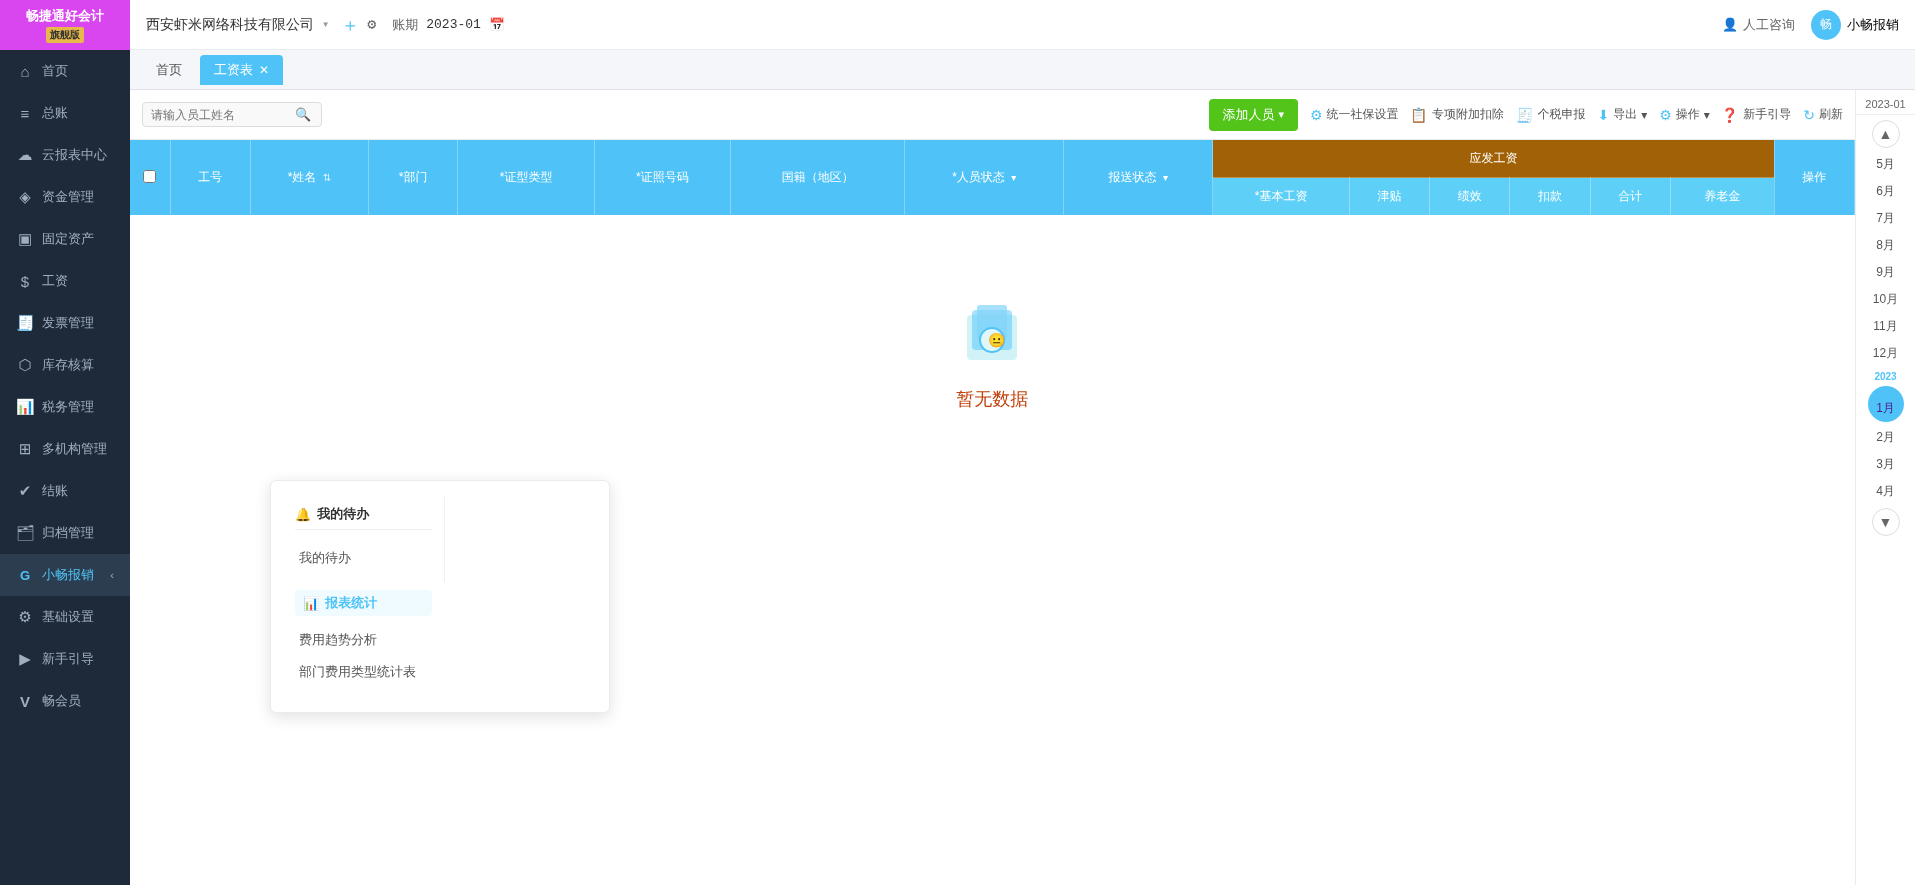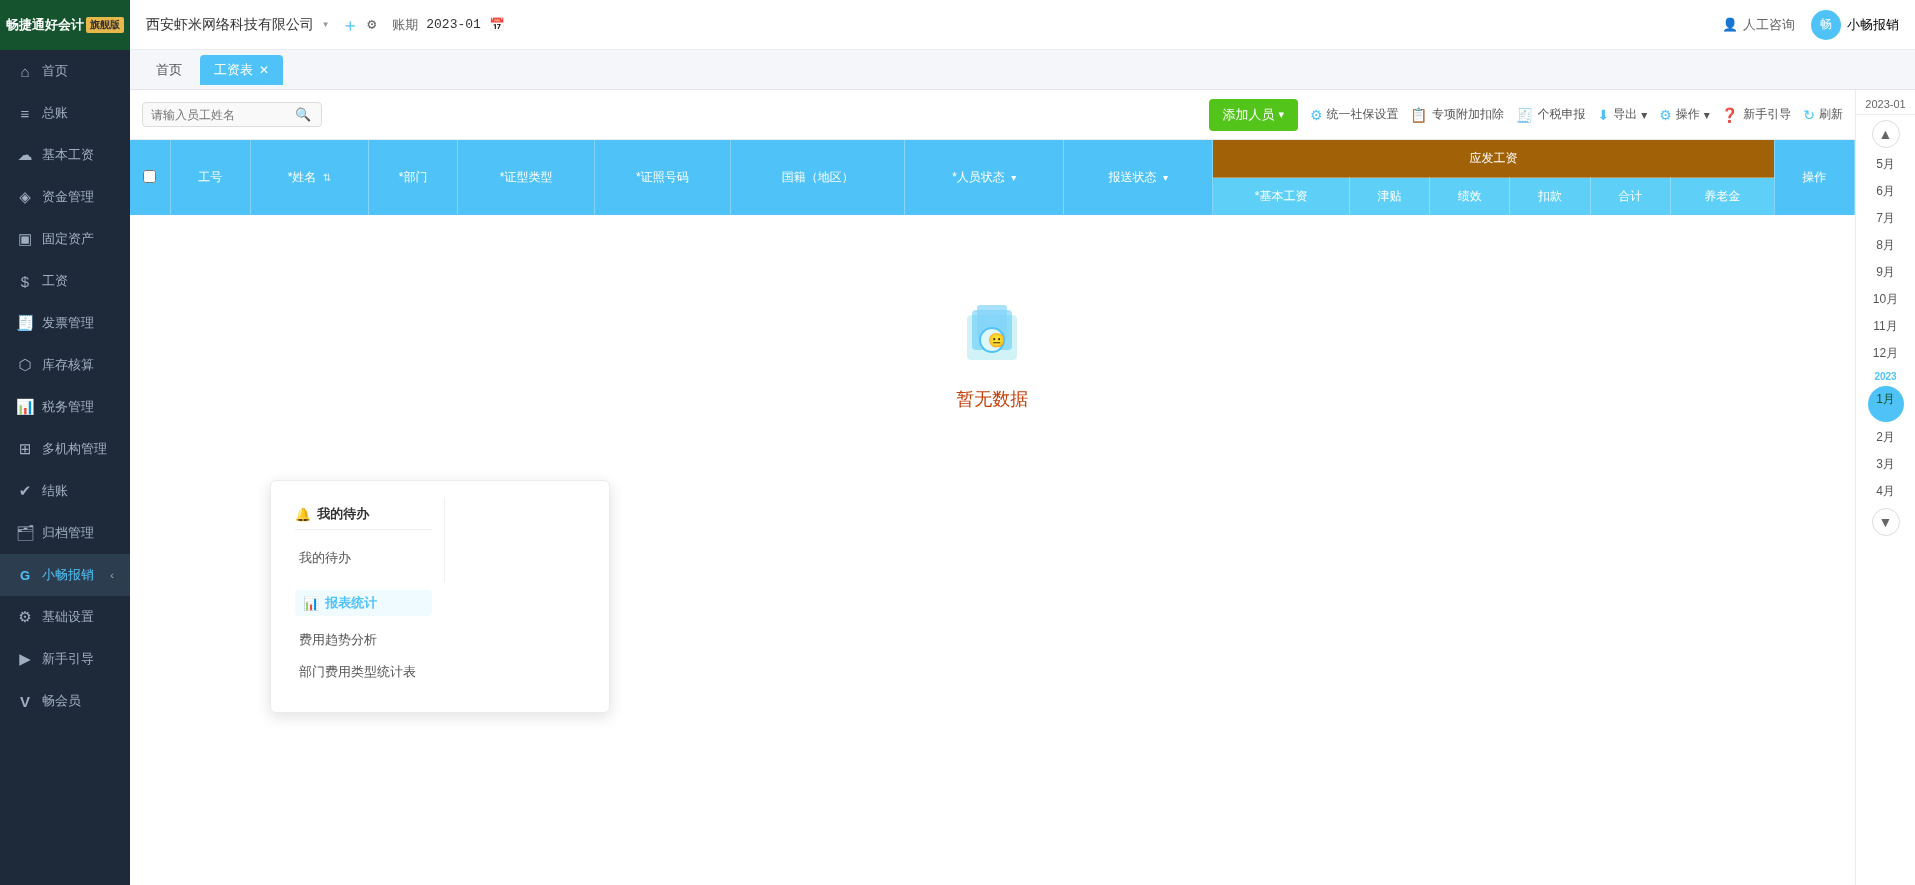--- a/index.html
+++ b/index.html
@@ -9,28 +9,28 @@
     .sidebar {
       width: 130px;
       background: #1e2a3a;
       display: flex;
       flex-direction: column;
       flex-shrink: 0;
       height: 100%;
     }
     .sidebar-logo {
       height: 50px;
-      background: #14532d;
+      background: #d946ef;
       display: flex;
       align-items: center;
       justify-content: center;
       color: white;
       font-size: 14px;
       font-weight: bold;
-      flex-direction: row;
+      flex-direction: column;
       gap: 2px;
     }
     .sidebar-logo .logo-top { font-size: 13px; }
     .sidebar-logo .logo-sub { font-size: 10px; background: #e8b84b; color: #333; padding: 1px 4px; border-radius: 2px; }
     .sidebar-item {
       display: flex;
       align-items: center;
       gap: 8px;
       padding: 12px 16px;
       color: #a0aec0;
@@ -287,27 +287,27 @@
       width: 50px;
       padding: 5px 4px;
       text-align: center;
       cursor: pointer;
       color: #555;
       border-radius: 4px;
       font-size: 12px;
     }
     .month-item.active {
       background: #4fc3f7;
-      color: #14532d;
+      color: #4c1d95;
       border-radius: 50%;
       width: 36px;
       height: 36px;
       display: flex;
       align-items: center;
-      justify-content: flex-start;
+      justify-content: flex-end;
       margin: 2px auto;
       font-size: 12px;
       flex-direction: column;
     }
     .month-year-label {
       font-size: 10px;
       color: #4fc3f7;
       font-weight: bold;
       margin: 4px 0 2px;
     }
@@ -379,21 +379,21 @@
   <div class="sidebar-item">
     <span class="icon">⌂</span>
     <span>首页</span>
   </div>
   <div class="sidebar-item">
     <span class="icon">≡</span>
     <span>总账</span>
   </div>
   <div class="sidebar-item">
     <span class="icon">☁</span>
-    <span>基本工资</span>
+    <span>云报表中心</span>
   </div>
   <div class="sidebar-item">
     <span class="icon">◈</span>
     <span>资金管理</span>
   </div>
   <div class="sidebar-item">
     <span class="icon">▣</span>
     <span>固定资产</span>
   </div>
   <div class="sidebar-item">

